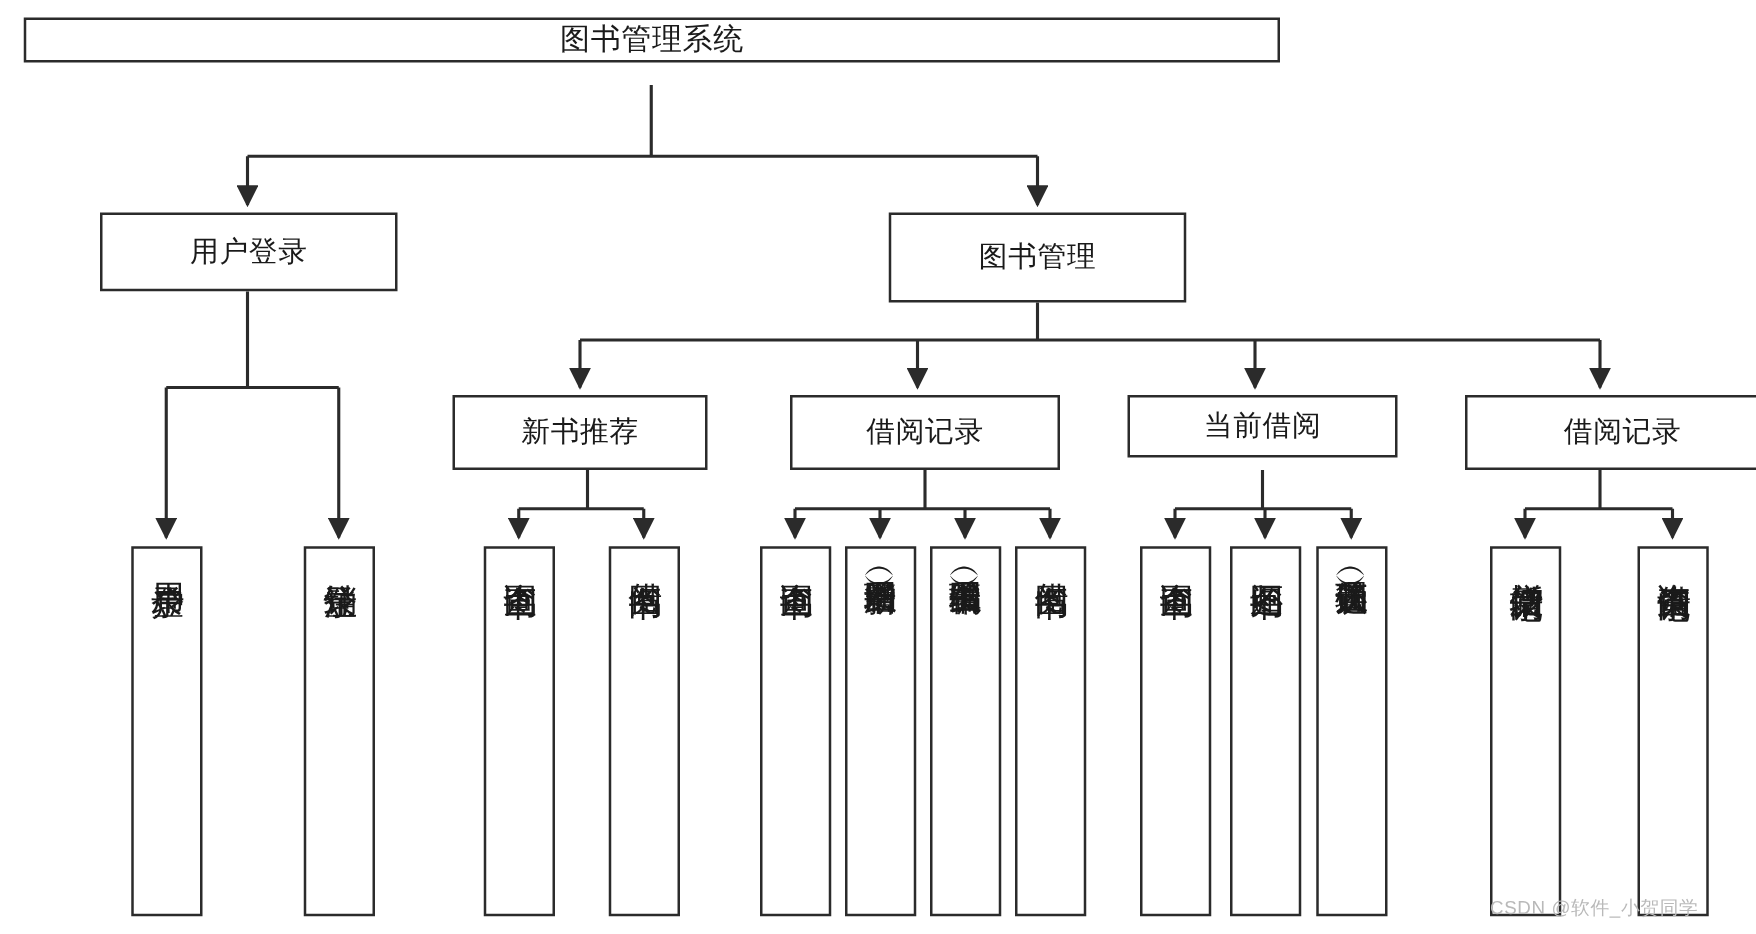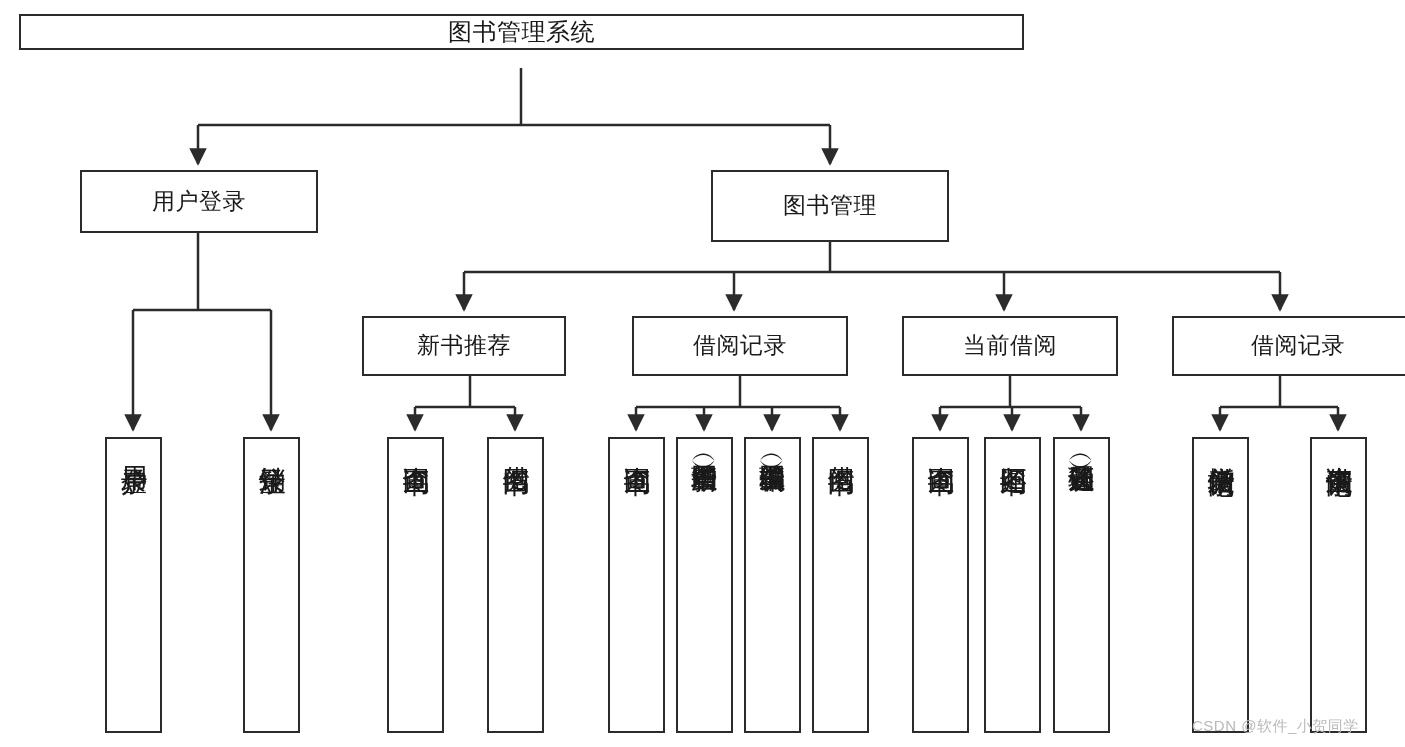--- a/index.html
+++ b/index.html
@@ -144,21 +144,21 @@
   </div>
 
   <div class="node horiz" style="left:362px; top:316px; width:204px; height:60px;">
     <span class="label">新书推荐</span>
   </div>
 
   <div class="node horiz" style="left:632px; top:316px; width:216px; height:60px;">
     <span class="label">借阅记录</span>
   </div>
 
-  <div class="node horiz" style="left:902px; top:316px; width:216px; height:60px;">
+  <div class="node horiz" style="left:902px; top:316px; width:216px; height:50px;">
     <span class="label">当前借阅</span>
   </div>
 
   <div class="node horiz" style="left:1172px; top:316px; width:252px; height:60px;">
     <span class="label">借阅记录</span>
   </div>
 
   <div class="node vert" style="left:105px; top:437px; width:57px; height:296px;">
     <span class="label">用户登录</span>
   </div>

